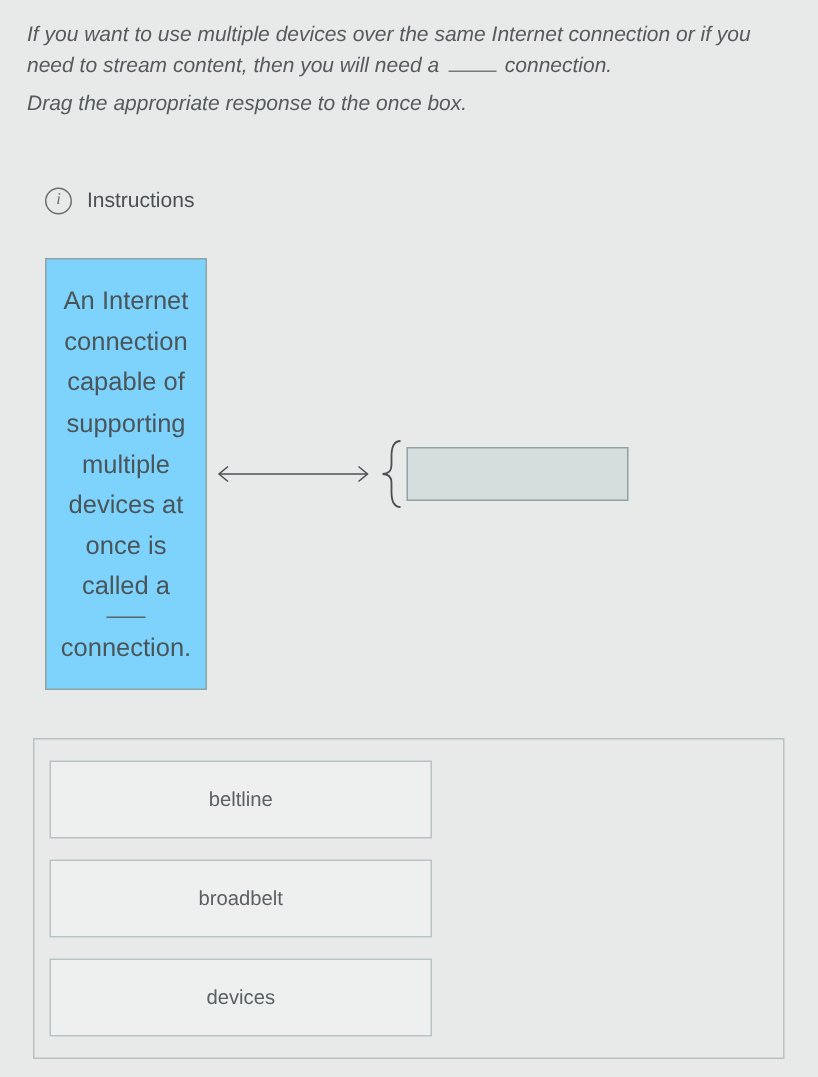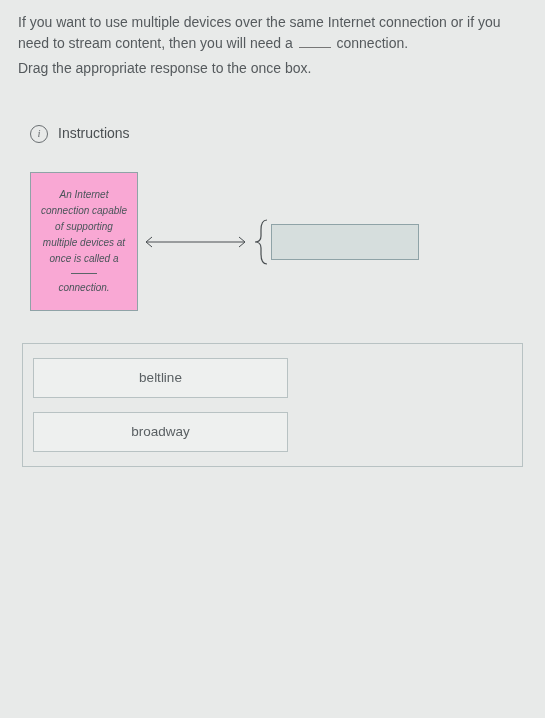--- a/index.html
+++ b/index.html
@@ -13,20 +13,21 @@
       width: 545px;
       height: 718px;
       padding: 12px 18px;
       color: #4a4f52;
       font-size: 14px;
       line-height: 1.5;
     }
     .question-text {
       color: #555a5d;
       margin-bottom: 4px;
+      font-style: italic;
     }
     .blank {
       display: inline-block;
       border-bottom: 1.5px solid #777;
       width: 32px;
       vertical-align: baseline;
       margin: 0 2px;
     }
     .instructions-row {
       display: flex;
@@ -50,29 +51,28 @@
       color: #6a6f72;
     }
     .diagram-area {
       display: flex;
       align-items: center;
       padding-left: 12px;
       margin-bottom: 32px;
       gap: 0;
     }
     .prompt-box {
-      background: #f9a8d4;
+      background: #7dd3fc;
       border: 1px solid #8fa3a7;
       width: 108px;
       padding: 14px 8px;
       text-align: center;
       color: #4a555a;
-      font-size: 10px;
+      font-size: 17px;
       line-height: 1.6;
-      font-style: italic;
     }
     .prompt-blank {
       display: block;
       border-bottom: 1.3px solid #5a6568;
       width: 26px;
       margin: 6px auto 6px auto;
     }
     .arrow-wrap {
       width: 115px;
       display: flex;
@@ -91,21 +91,21 @@
       background: #d6dedd;
       border: 1px solid #8fa3a7;
     }
     .options-panel {
       border: 1px solid #b8c2c3;
       padding: 14px 10px;
       margin: 0 4px;
     }
     .option {
       width: 255px;
-      height: 40px;
+      height: 52px;
       border: 1px solid #b8c2c3;
       background: #eef0ef;
       display: flex;
       align-items: center;
       justify-content: center;
       color: #5a6063;
       font-size: 13.5px;
       margin-bottom: 14px;
       cursor: grab;
     }
@@ -145,15 +145,18 @@
     </svg>
   </div>
   <div class="drop-zone"></div>
 </div>
 
 <div class="options-panel">
   <div class="option">
     <span>beltline</span>
   </div>
   <div class="option">
-    <span>broadway</span>
+    <span>broadbelt</span>
+  </div>
+  <div class="option">
+    <span>devices</span>
   </div>
 </div>
 
 </body></html>

